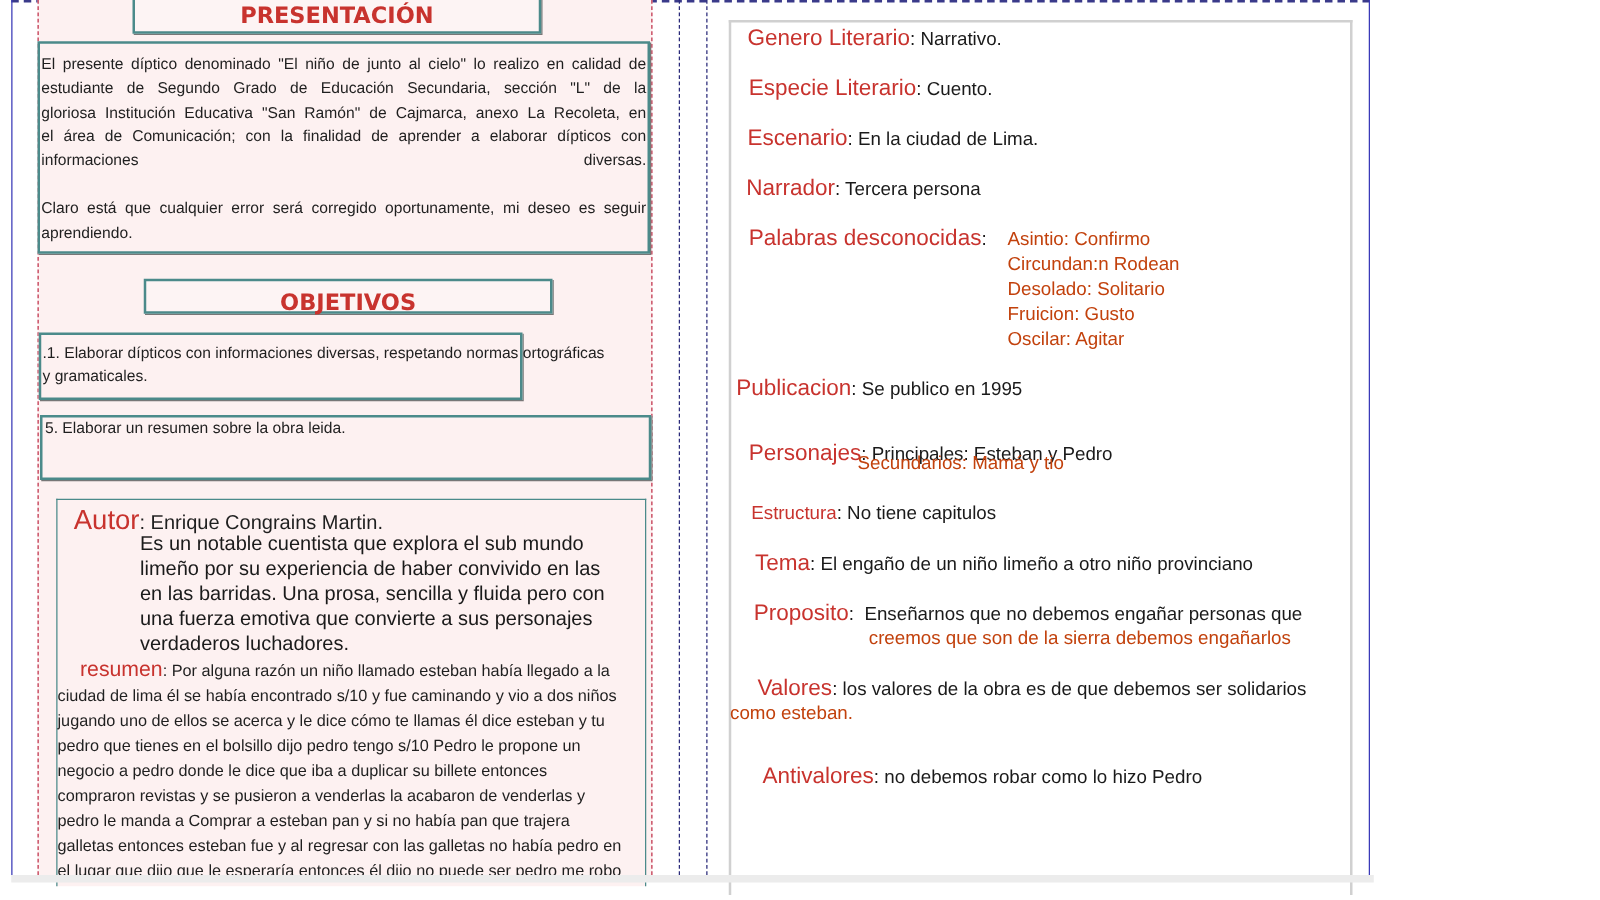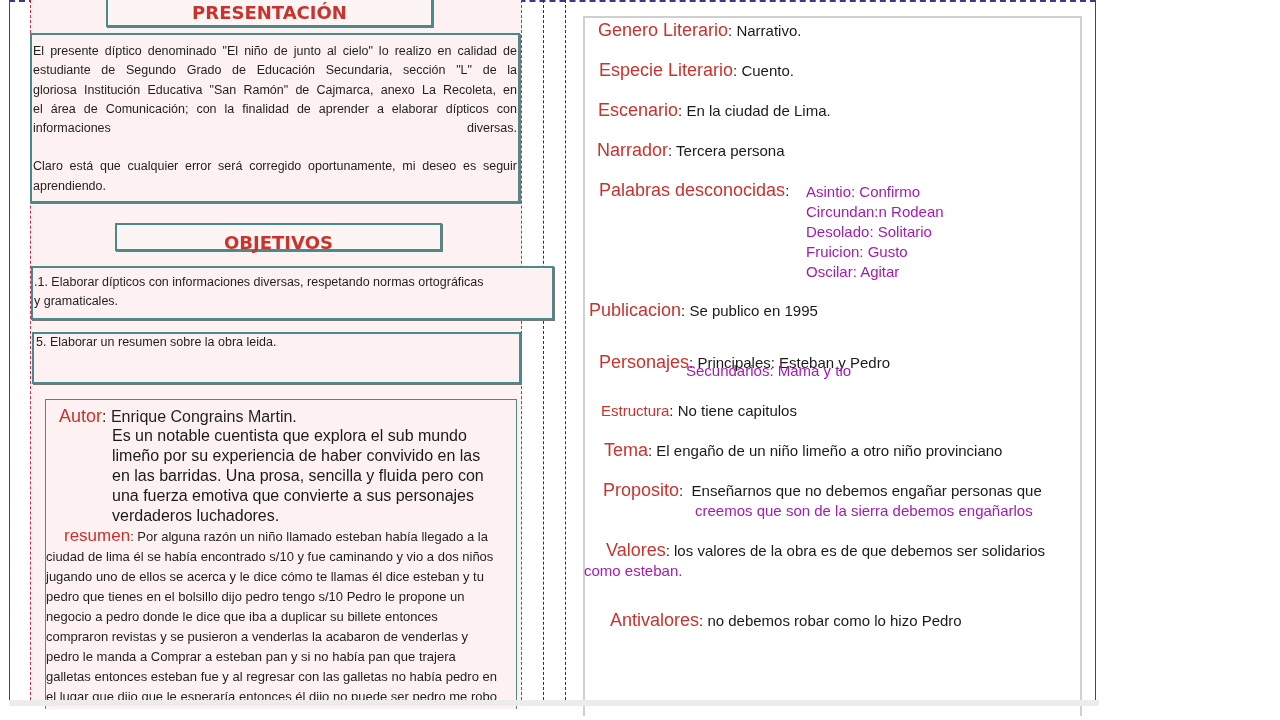--- a/index.html
+++ b/index.html
@@ -52,21 +52,21 @@
     
     .bottom-strip { position: absolute; left: 9px; top: 700px; width: 1090px; height: 6px; background: #ececec; }
 
     
     .right-card {
       position: absolute; left: 583px; top: 16px; width: 499px; height: 700px;
       border: 2px solid #d0d0d0; border-bottom: none; background: #fff; box-sizing: border-box;
     }
     .r-item { position: absolute; font-size: 15px; color: #1a1a1a; white-space: nowrap; }
     .r-item .lbl { font-size: 18px; }
-    .r-sub { position: absolute; font-size: 15px; color: #a21caf; white-space: nowrap; }
+    .r-sub { position: absolute; font-size: 15px; color: #c2410c; white-space: nowrap; }
   </style>
 </head>
 <body>
 
 <div class="canvas">
   <div class="top-dotted"></div>
   <div class="page-frame-left"></div>
   <div class="page-frame-right"></div>
 
   <div class="left-panel"></div>
@@ -87,34 +87,34 @@
       <div style="height:19px;"></div>
       <div class="jlast">Claro está que cualquier error será corregido oportunamente, mi deseo es seguir</div>
       <div>aprendiendo.</div>
     </div>
   </div>
 
   <div class="title-box" style="left:115px; top:223px; width:327px; height:28px; line-height:36px;">
     <span>OBJETIVOS</span>
   </div>
 
-  <div class="text-box" style="left:31px; top:266px; width:523px; height:54px; background:#fdf1f1;">
+  <div class="text-box" style="left:31px; top:266px; width:387px; height:54px; background:#fdf1f1;">
     <div style="position:absolute; left:1px; top:5px; width:482px;">
       <div style="white-space:nowrap;">.1. Elaborar dípticos con informaciones diversas, respetando normas ortográficas</div>
       <div>y gramaticales.</div>
     </div>
   </div>
 
   <div class="text-box" style="left:32px; top:332px; width:489px; height:52px; background:#fdf1f1;">
     <div style="position:absolute; left:2px; top:-1px;">5. Elaborar un resumen sobre la obra leida.</div>
   </div>
 
   <div class="autor-box">
     <div class="autor-line" style="left:13px; top:6px;">
-      <span class="lbl" style="font-size:18px;">Autor</span><span>: Enrique Congrains Martin.</span>
+      <span class="lbl" style="font-size:22px;">Autor</span><span>: Enrique Congrains Martin.</span>
     </div>
     <div class="autor-desc">
       <div>Es un notable cuentista que explora el sub mundo</div>
       <div>limeño por su experiencia de haber convivido en las</div>
       <div>en las barridas. Una prosa, sencilla y fluida pero con</div>
       <div>una fuerza emotiva que convierte a sus personajes</div>
       <div>verdaderos luchadores.</div>
     </div>
     <div class="resumen">
       <div style="white-space:nowrap; padding-left:18px;"><span class="lbl">resumen</span><span>: Por alguna razón un niño llamado esteban había llegado a la</span></div>

